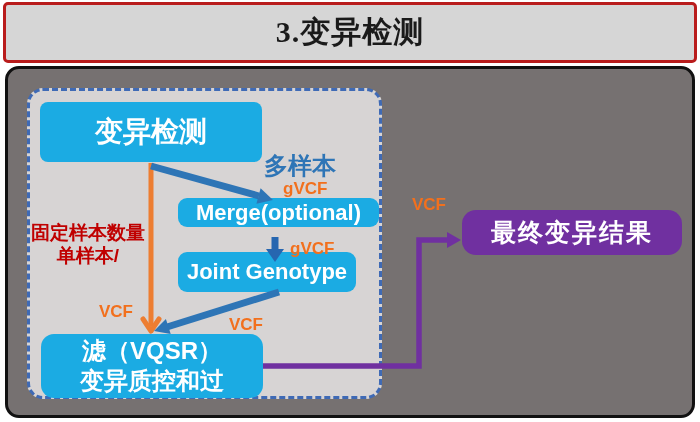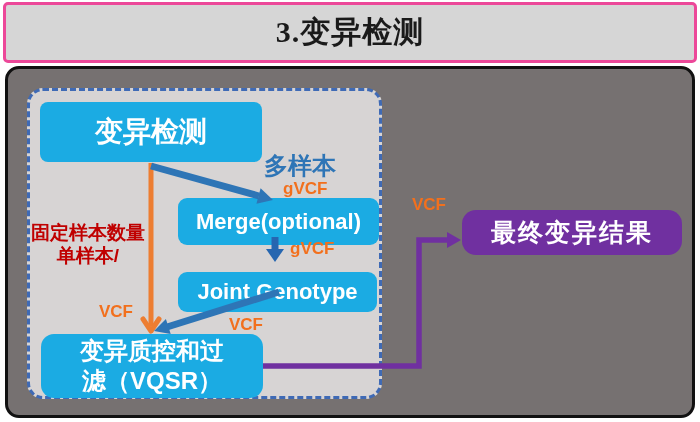--- a/index.html
+++ b/index.html
@@ -5,21 +5,21 @@
   html,body{margin:0;padding:0;background:#fff;}
   #stage{
     position:relative;width:700px;height:422px;overflow:hidden;
     font-family:"Liberation Sans","DejaVu Sans",sans-serif;
     background:#fff;
   }
   
   .title-bar{
     position:absolute;left:3px;top:2px;width:688px;height:55px;
     background:var(--titlebar-bg,#d6d6d6);
-    border:3px solid #ec4899;border-radius:5px;
+    border:3px solid #b91c1c;border-radius:5px;
     display:flex;align-items:center;justify-content:center;
   }
   .title-text{
     font-size:30px;font-weight:bold;color:#1a1a1a;
     letter-spacing:1px;
     font-family:"Liberation Serif","DejaVu Serif",serif;
   }
   .dark-panel{
     position:absolute;left:5px;top:66px;width:684px;height:346px;
     background:var(--panel-dark,#767171);
@@ -35,22 +35,22 @@
   
   .node{
     position:absolute;display:flex;flex-direction:column;
     align-items:center;justify-content:center;
     color:#fff;font-weight:bold;text-align:center;
     box-sizing:border-box;
   }
   .node-blue{background:var(--node-blue,#1babe3);}
   .node-purple{background:var(--node-purple,#7030a0);}
   #node-variant-calling{left:40px;top:102px;width:222px;height:60px;border-radius:8px;font-size:28px;}
-  #node-merge{left:178px;top:198px;width:201px;height:47px;border-radius:9px;font-size:22px;align-items:center;}
-  #node-joint-genotype{left:178px;top:272px;width:199px;height:40px;border-radius:9px;font-size:22px;}
+  #node-merge{left:178px;top:198px;width:201px;height:29px;border-radius:9px;font-size:22px;align-items:center;}
+  #node-joint-genotype{left:178px;top:252px;width:178px;height:40px;border-radius:9px;font-size:22px;}
   #node-vqsr{left:41px;top:334px;width:222px;height:64px;border-radius:13px;font-size:24px;line-height:30px;}
   #node-final-result{left:462px;top:210px;width:220px;height:45px;border-radius:14px;font-size:25px;letter-spacing:2px;}
   
   .edge-label{position:absolute;font-weight:bold;white-space:nowrap;}
   .lbl-blue{color:var(--label-blue,#2e75b6);}
   .lbl-orange{color:var(--label-orange,#f2701d);}
   .lbl-red{color:var(--label-red,#c00000);text-align:center;}
   #lbl-multi-sample{left:264px;top:150px;font-size:24px;}
   #lbl-gvcf-merge{left:283px;top:179px;font-size:17px;}
   #lbl-gvcf-joint{left:290px;top:239px;font-size:17px;}
@@ -88,22 +88,22 @@
 
   <div class="node node-blue" id="node-merge">
     <span>Merge(optional)</span>
   </div>
 
   <div class="node node-blue" id="node-joint-genotype">
     <span>Joint Genotype</span>
   </div>
 
   <div class="node node-blue" id="node-vqsr">
+    <span>滤（VQSR）</span>
     <span>变异质控和过</span>
-    <span>滤（VQSR）</span>
   </div>
 
   <div class="node node-purple" id="node-final-result">
     <span>最终变异结果</span>
   </div>
 
   <svg id="arrow-layer" viewBox="0 0 700 422" xmlns="http://www.w3.org/2000/svg">
 
     <line class="stroke-orange" x1="151" y1="163" x2="151" y2="326" stroke-width="5"></line>
     <polyline class="head-orange" points="143,319 151,331 159,319" stroke-width="5" stroke-linecap="round" stroke-linejoin="round"></polyline>

